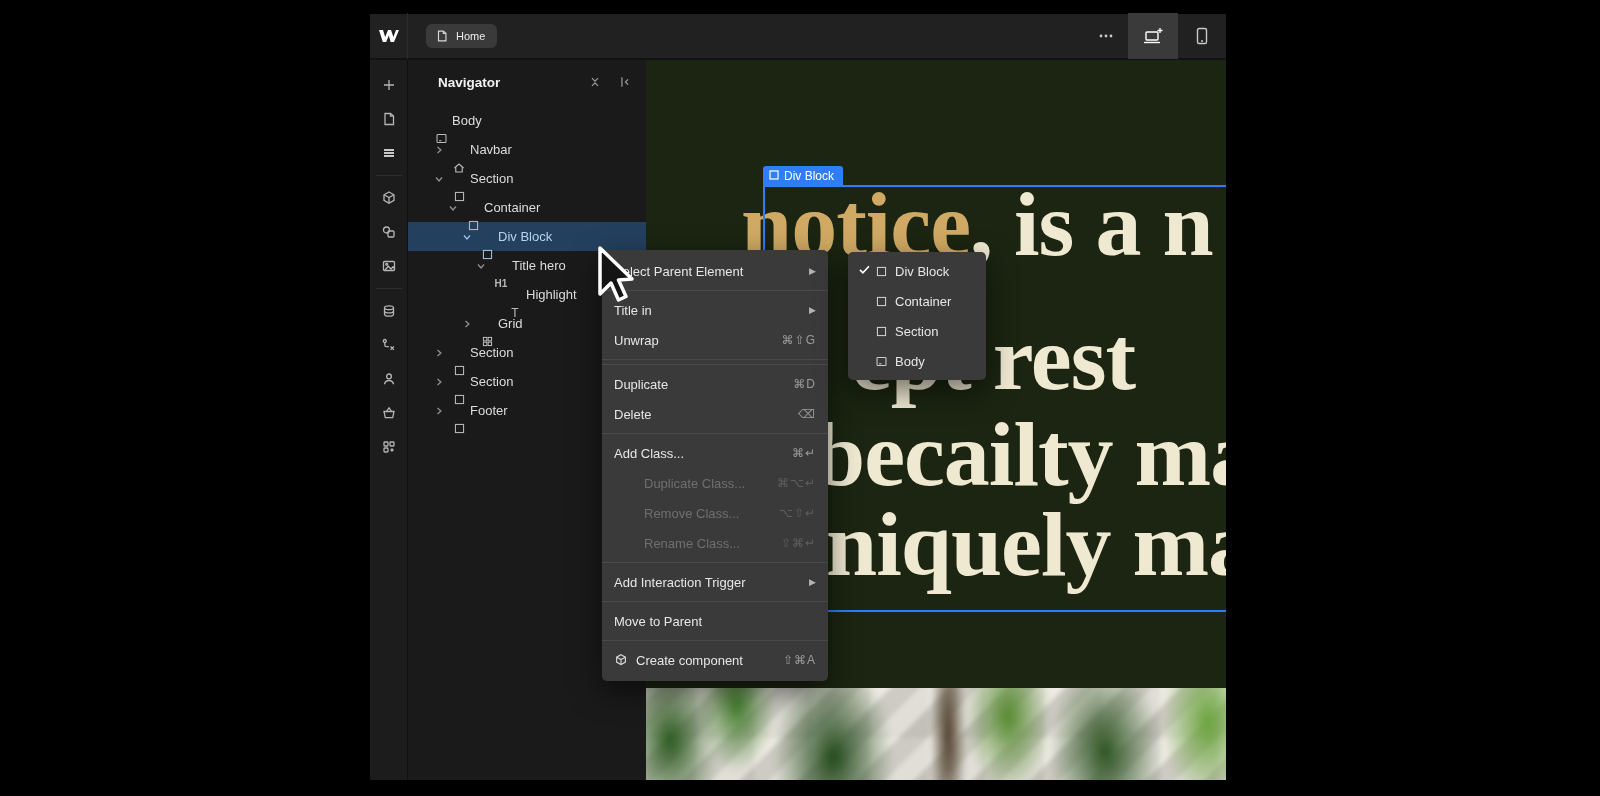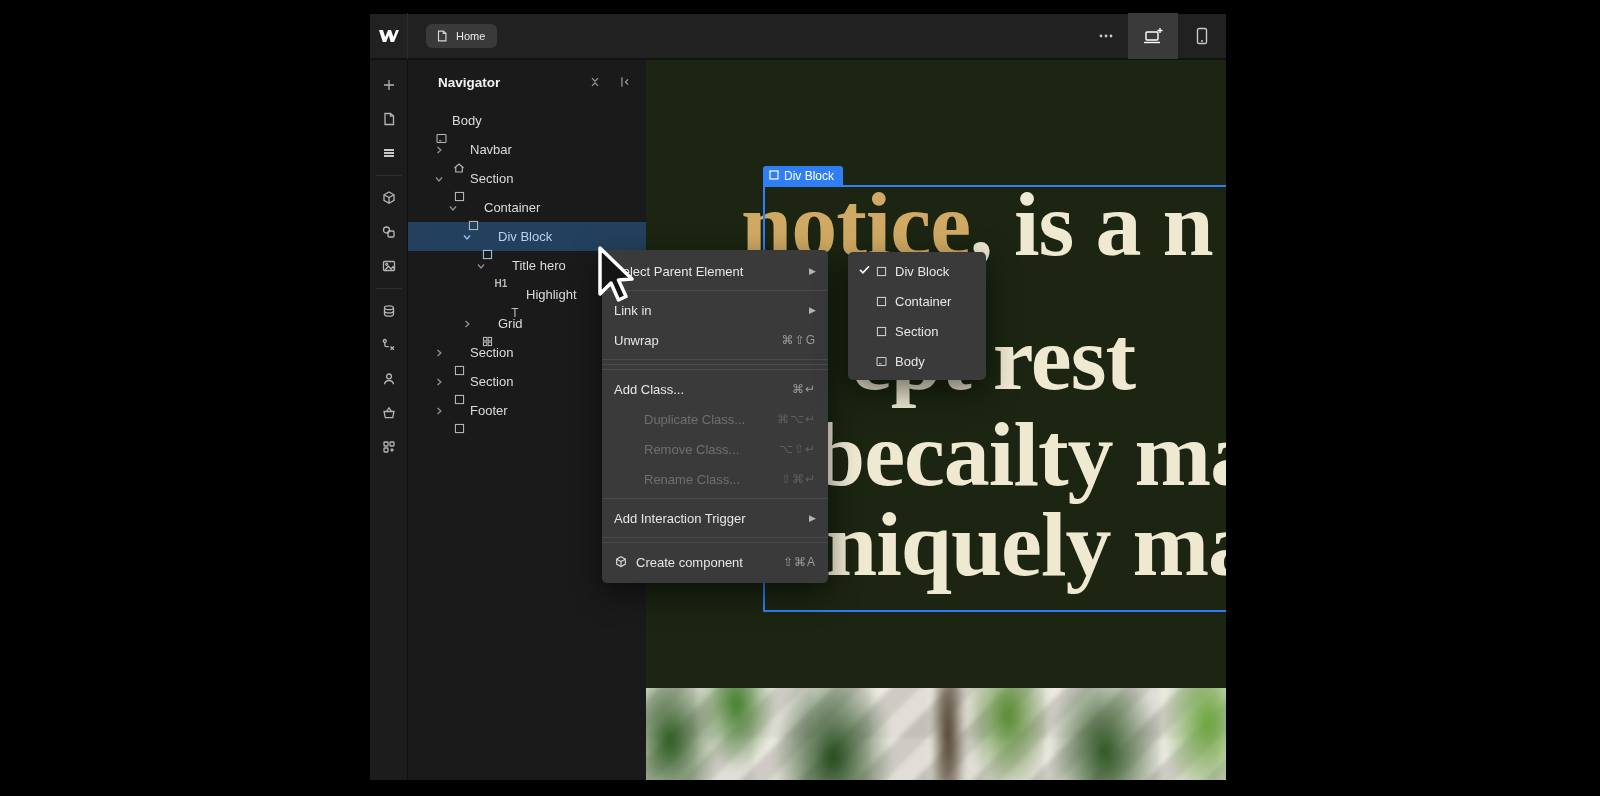--- a/index.html
+++ b/index.html
@@ -369,29 +369,37 @@
     </div>
   </div>
 
   <div class="menu" id="menu">
       <div class="menu-item">
         <span class="mi-label">Select Parent Element</span>
         <span class="mi-arrow">▶</span>
       </div>
       <div class="menu-sep"></div>
       <div class="menu-item">
-        <span class="mi-label">Link in</span>
+        <span class="mi-label">Title in</span>
         <span class="mi-arrow">▶</span>
       </div>
       <div class="menu-item">
         <span class="mi-label">Unwrap</span>
         <span class="mi-short">⌘⇧G</span>
       </div>
       <div class="menu-sep"></div>
       <div class="menu-sep"></div>
+      <div class="menu-item">
+        <span class="mi-label">Duplicate</span>
+        <span class="mi-short">⌘D</span>
+      </div>
+      <div class="menu-item">
+        <span class="mi-label">Delete</span>
+        <span class="mi-short">⌫</span>
+      </div>
       <div class="menu-sep"></div>
       <div class="menu-item">
         <span class="mi-label">Add Class...</span>
         <span class="mi-short">⌘↵</span>
       </div>
       <div class="menu-item disabled">
         <span class="mi-label">Duplicate Class...</span>
         <span class="mi-short">⌘⌥↵</span>
       </div>
       <div class="menu-item disabled">
@@ -401,20 +409,23 @@
       <div class="menu-item disabled">
         <span class="mi-label">Rename Class...</span>
         <span class="mi-short">⇧⌘↵</span>
       </div>
       <div class="menu-sep"></div>
       <div class="menu-item">
         <span class="mi-label">Add Interaction Trigger</span>
         <span class="mi-arrow">▶</span>
       </div>
       <div class="menu-sep"></div>
+      <div class="menu-item">
+        <span class="mi-label">Move to Parent</span>
+      </div>
       <div class="menu-sep"></div>
       <div class="menu-item">
         <span class="mi-icon">
           <svg width="14" height="14" viewBox="0 0 16 16" fill="none" stroke="currentColor" stroke-width="1.3">
             <path d="M8 2l5 2.8v5.6L8 13.2 3 10.4V4.8z"></path>
             <path d="M3 4.8l5 2.7 5-2.7M8 7.5v5.7"></path>
           </svg>
         </span>
         <span class="mi-label">Create component</span>
         <span class="mi-short">⇧⌘A</span>

